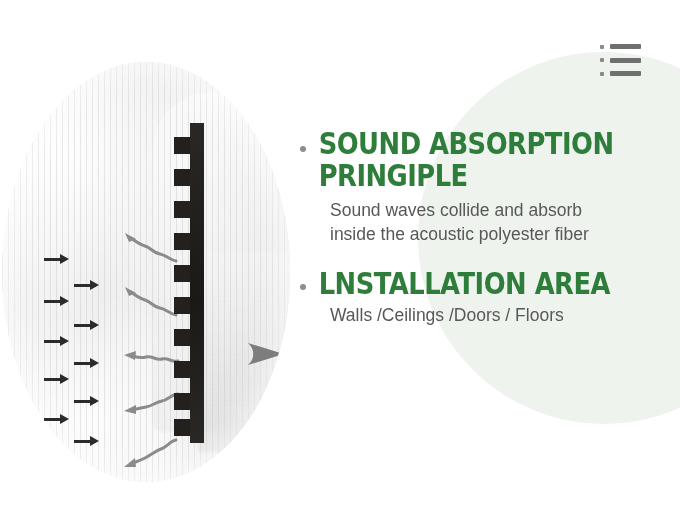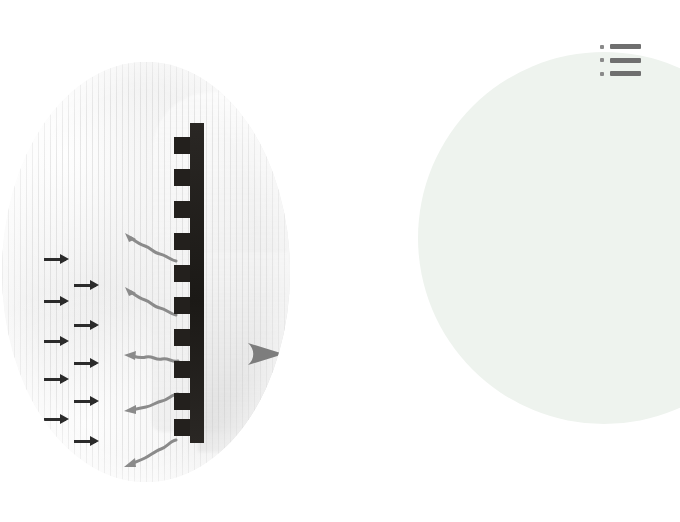--- a/index.html
+++ b/index.html
@@ -299,14 +299,31 @@
     <div class="tooth" style="top:78px;"></div>
     <div class="tooth" style="top:110px;"></div>
     <div class="tooth" style="top:142px;"></div>
     <div class="tooth" style="top:174px;"></div>
     <div class="tooth" style="top:206px;"></div>
     <div class="tooth" style="top:238px;"></div>
     <div class="tooth" style="top:270px;"></div>
     <div class="tooth" style="top:296px;"></div>
   </div>
 
+  <div class="content">
+
+    <div class="block">
+      <span class="bullet"></span>
+      <h2 class="headline">SOUND ABSORPTION
+PRINGIPLE</h2>
+      <p class="body-text">Sound waves collide and absorb
+inside the acoustic polyester fiber</p>
+    </div>
+
+    <div class="block">
+      <span class="bullet" style="top:16px;"></span>
+      <h2 class="headline">LNSTALLATION AREA</h2>
+      <p class="body-text tight">Walls /Ceilings /Doors / Floors</p>
+    </div>
+
+  </div>
 
 </div>
 
 </body></html>

